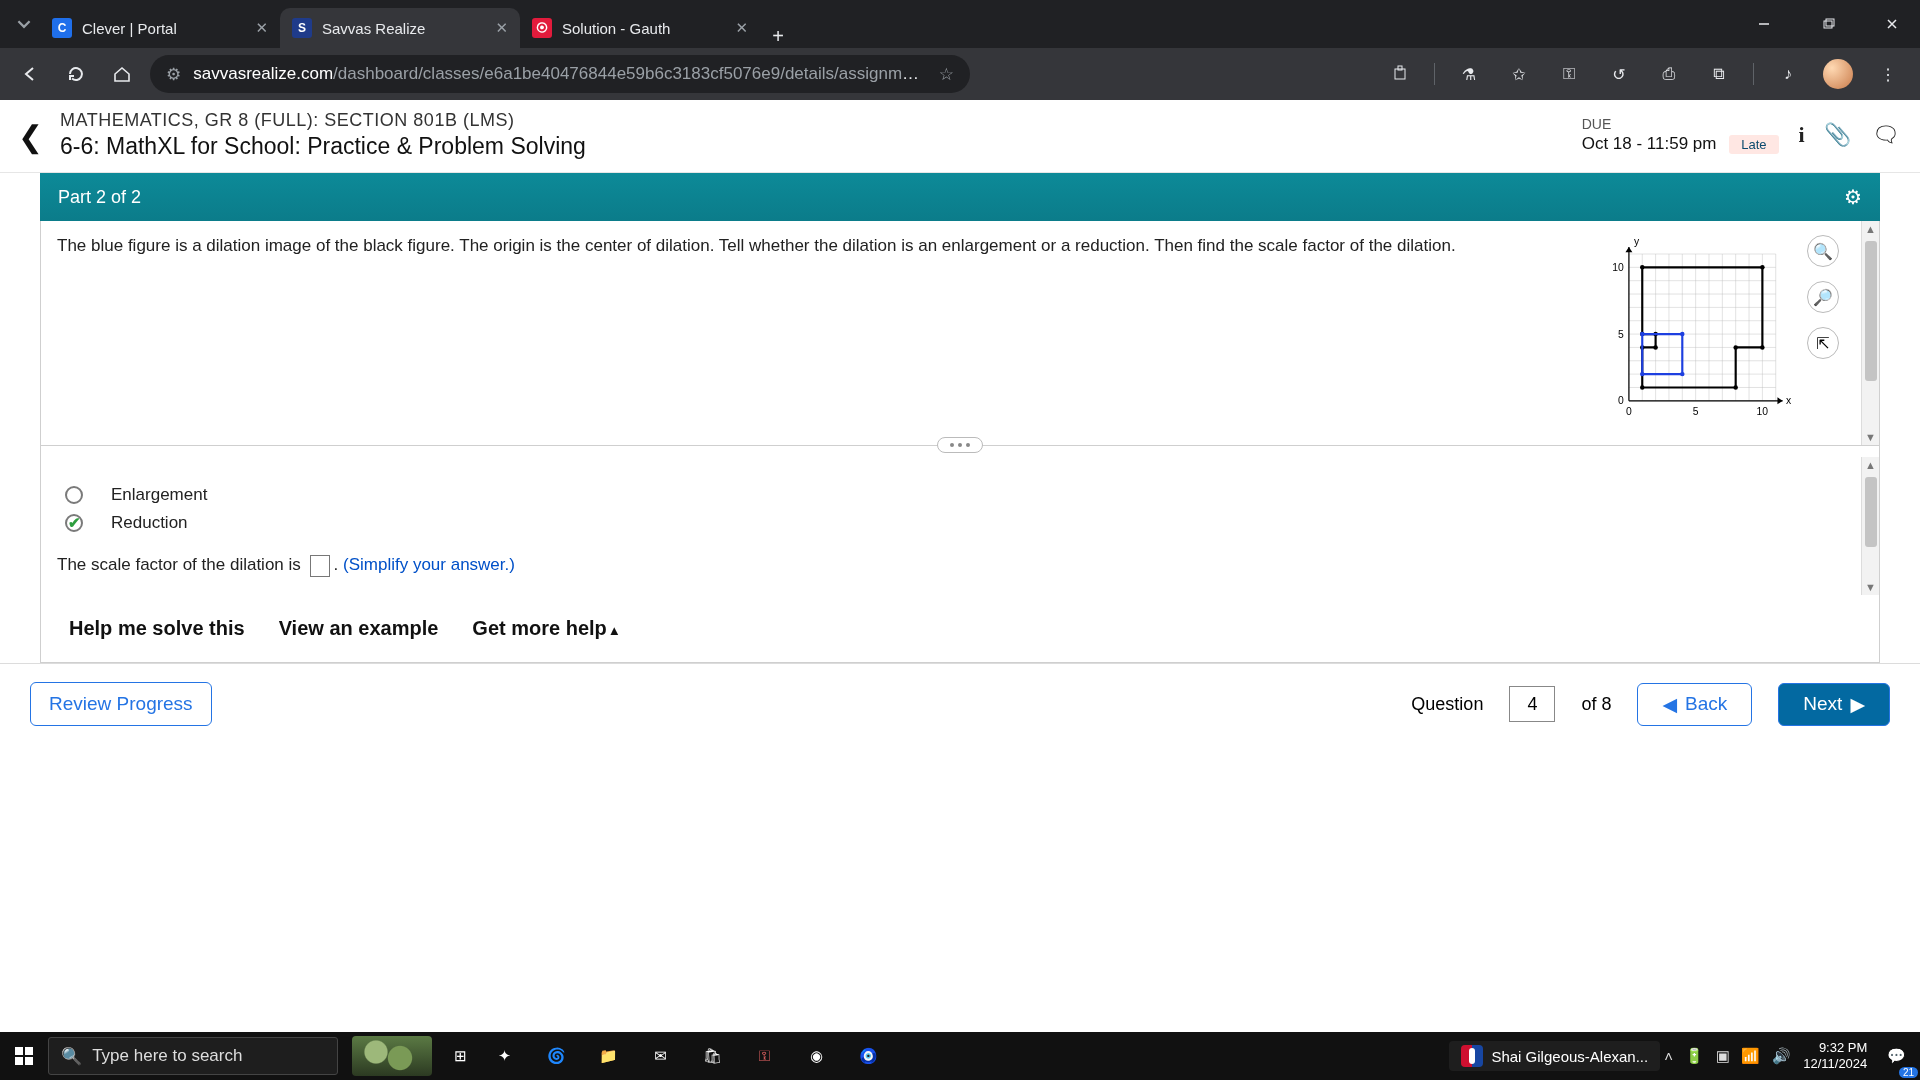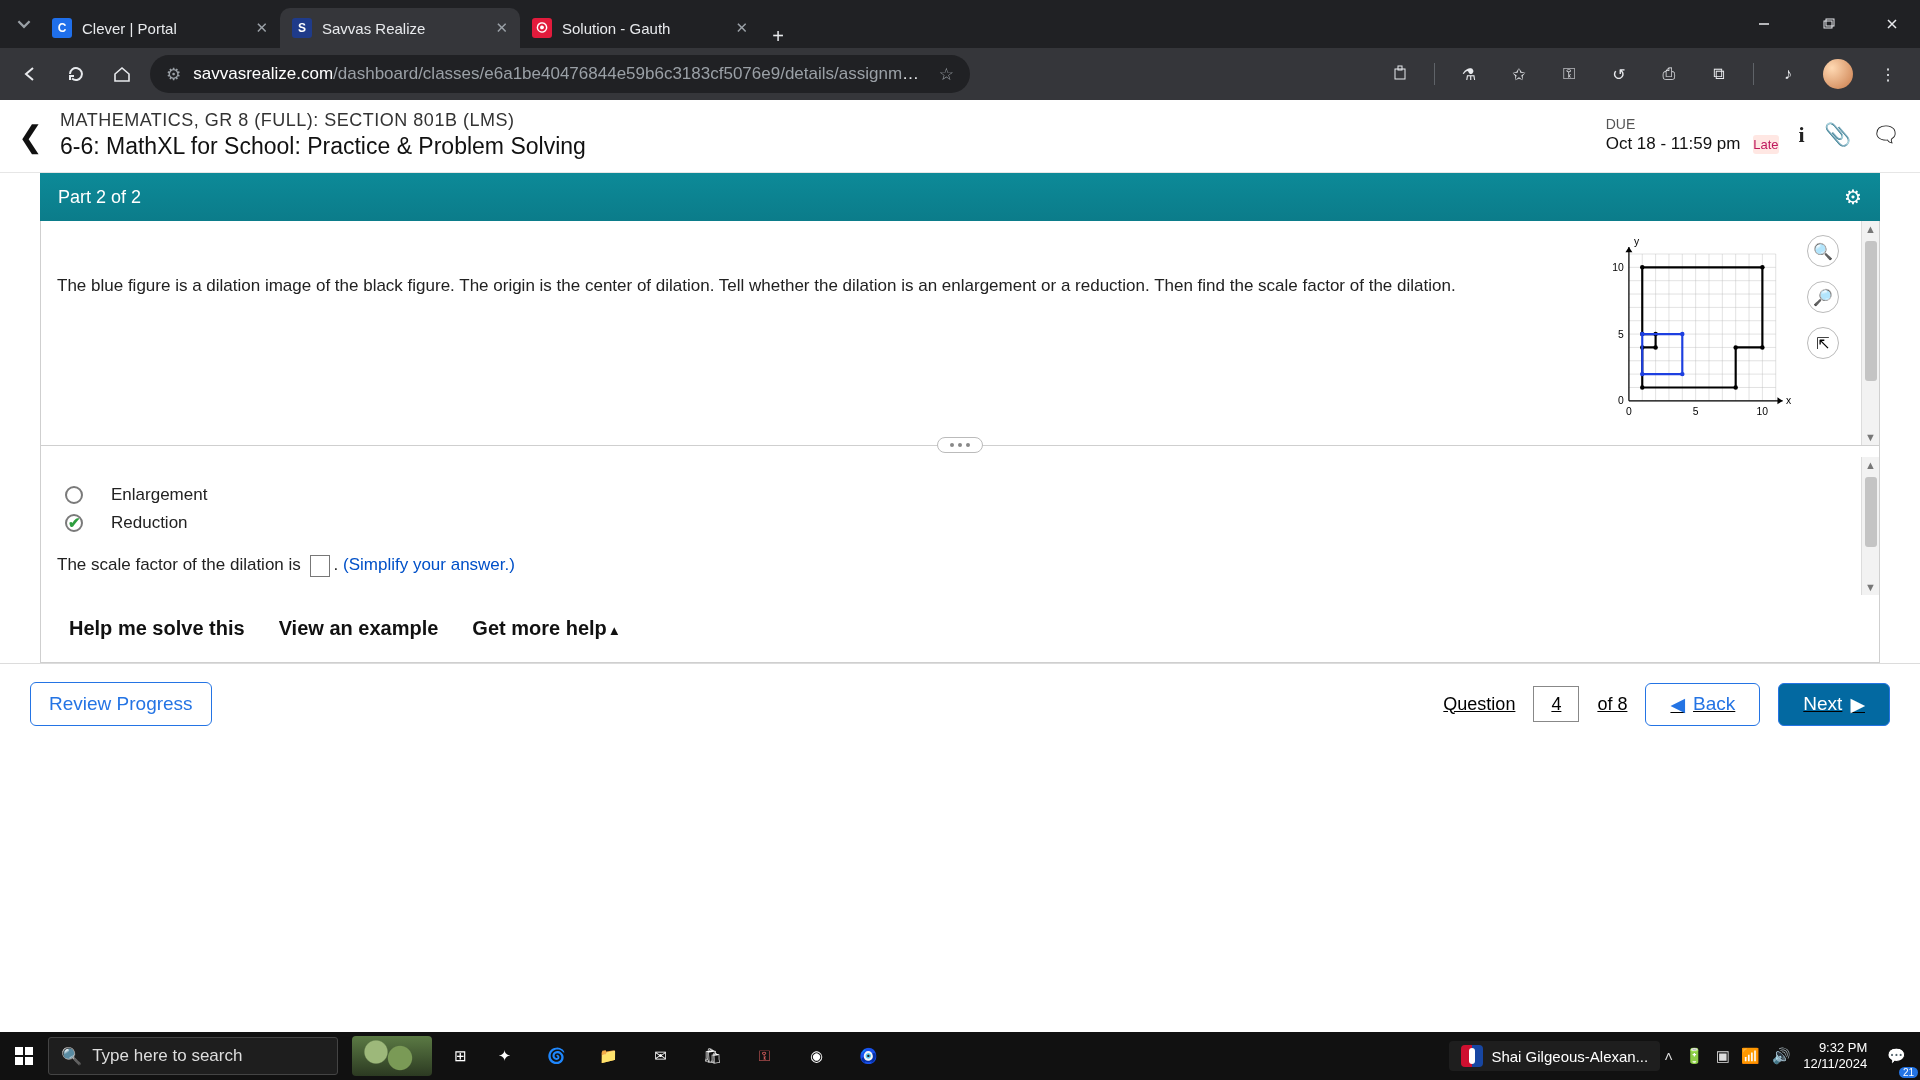--- a/index.html
+++ b/index.html
@@ -34,33 +34,33 @@
 
 
 .savvas-header { background: #fff; padding: 10px 20px 12px 60px; display: flex; align-items: center; position: relative; border-bottom: 1px solid #e6e6e6; }
 .savvas-back { position: absolute; left: 18px; top: 50%; transform: translateY(-50%); font-size: 30px; cursor: pointer; color: #111; }
 .savvas-head-left { flex: 1; }
 .savvas-crumb { font-size: 18px; color: #333; letter-spacing: .5px; }
 .savvas-title { font-size: 23px; color: #111; margin-top: 2px; }
 .savvas-due { text-align: left; margin-right: 20px; }
 .savvas-due-label { font-size: 14px; color: #555; }
 .savvas-due-val { font-size: 17px; color: #111; margin-top: 2px; }
-.savvas-late { background: #ffe7e3; color: #be185d; font-size: 13px; padding: 2px 0; border-radius: 3px; margin-left: 8px; }
+.savvas-late { background: #ffe7e3; color: #0c4a6e; font-size: 13px; padding: 2px 12px; border-radius: 3px; margin-left: 8px; }
 .savvas-head-icons { display: flex; gap: 20px; color: #222; font-size: 22px; }
 .savvas-head-icons > span { cursor: pointer; }
 
 
 .part-bar { background: #0b7c8a; background: linear-gradient(#0d8a98,#0b7c8a); color: #fff; padding: 12px 18px; display: flex; align-items: center; font-size: 18px; margin: 0 40px; }
 .part-bar .gear { margin-left: auto; cursor: pointer; font-size: 20px; }
 .content-wrap { margin: 0 40px; border: 1px solid #cfcfcf; border-top: none; }
 
 
 .pane { position: relative; }
 .pane1 { display: flex; padding: 14px 16px 20px 16px; }
-.problem-text { flex: 1; font-size: 17px; color: #222; line-height: 1.35; padding-right: 30px; margin-top: 40px; }
+.problem-text { flex: 1; font-size: 17px; color: #222; line-height: 1.35; padding-right: 30px; }
 .graph-area { width: 260px; display: flex; gap: 14px; align-items: flex-start; }
 .graph-box { position: relative; width: 190px; height: 190px; }
 .graph-ctrls { display: flex; flex-direction: column; gap: 14px; }
 .circ-btn { width: 32px; height: 32px; border: 1px solid #bbb; border-radius: 50%; display: flex; align-items: center; justify-content: center; font-size: 16px; cursor: pointer; background: #fff; }
 .pane-scroll { position: absolute; right: 0; top: 0; bottom: 0; width: 18px; background: #f2f2f2; border-left: 1px solid #dcdcdc; }
 .pane-scroll .thumb { background: #c4c4c4; width: 12px; margin: 0 auto; border-radius: 3px; }
 .pane-scroll .arrow { text-align: center; font-size: 11px; color: #777; cursor: pointer; line-height: 16px; }
 
 .splitter { position: relative; height: 12px; border-top: 1px solid #cfcfcf; }
 .splitter .grip { position: absolute; left: 50%; top: -9px; transform: translateX(-50%); width: 46px; height: 16px; border: 1px solid #bbb; border-radius: 10px; background: #fff; display: flex; align-items: center; justify-content: center; cursor: pointer; }
@@ -79,21 +79,21 @@
 .mx-link { font-size: 20px; font-weight: 600; cursor: pointer; color: #111; }
 .mx-drop::after { content: " \25B4"; font-size: 14px; }
 .mx-foot-right { margin-left: auto; display: flex; gap: 24px; }
 .pill-btn { border-radius: 24px; padding: 9px 24px; font-size: 19px; font-weight: 600; cursor: pointer; }
 .clear-btn { border: 1.5px solid #888; color: #333; background: #fff; }
 .check-btn { border: none; color: #fff; background: linear-gradient(90deg,#f89bd2,#6aa8ff); opacity: .9; }
 
 
 .savvas-nav { display: flex; align-items: center; padding: 18px 30px; border-top: 1px solid #dcdcdc; }
 .review-btn { border: 1.5px solid #2474e4; color: #2474e4; background: #fff; border-radius: 6px; padding: 10px 18px; font-size: 19px; font-weight: 500; cursor: pointer; }
-.nav-right { margin-left: auto; display: flex; align-items: center; gap: 18px; font-size: 18px; text-decoration: underline; }
+.nav-right { margin-left: auto; display: flex; align-items: center; gap: 26px; font-size: 18px; }
 .q-input { width: 46px; height: 36px; border: 1px solid #888; text-align: center; font-size: 18px; }
 .nav-btn { border: 1.5px solid #2474e4; color: #2474e4; background: #fff; border-radius: 6px; padding: 9px 24px; font-size: 19px; cursor: pointer; display: flex; align-items: center; gap: 8px; font-weight: 500; }
 .nav-btn.primary { background: #0369a1; color: #fff; }
 
 
 .taskbar { margin-top: auto; height: 48px; background: #111; display: flex; align-items: center; color: #fff; font-size: 15px; padding: 0 6px; gap: 6px; }
 .task-btn { height: 40px; display: flex; align-items: center; justify-content: center; padding: 0 8px; cursor: pointer; }
 .search-box { display: flex; align-items: center; background: #1e1e1e; border: 1px solid #444; border-radius: 3px; height: 38px; padding: 0 12px; width: 290px; gap: 10px; color: #ddd; font-size: 17px; }
 .weather-pic { width: 80px; height: 40px; background: linear-gradient(#5b7a44,#2c3a22); border-radius: 4px; position:relative; overflow:hidden; }
 .weather-pic::before{content:"";position:absolute;inset:0;background:radial-gradient(circle at 30% 40%,#9db87a 0 18%,transparent 20%),radial-gradient(circle at 60% 55%,#7a9a56 0 22%,transparent 24%);}

